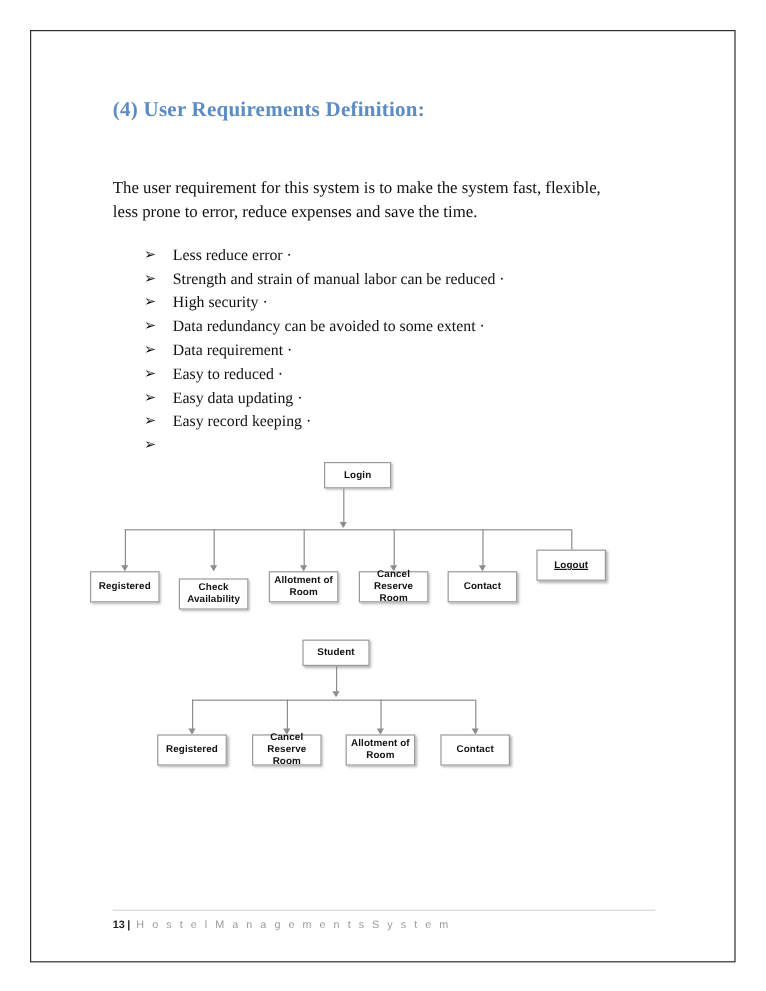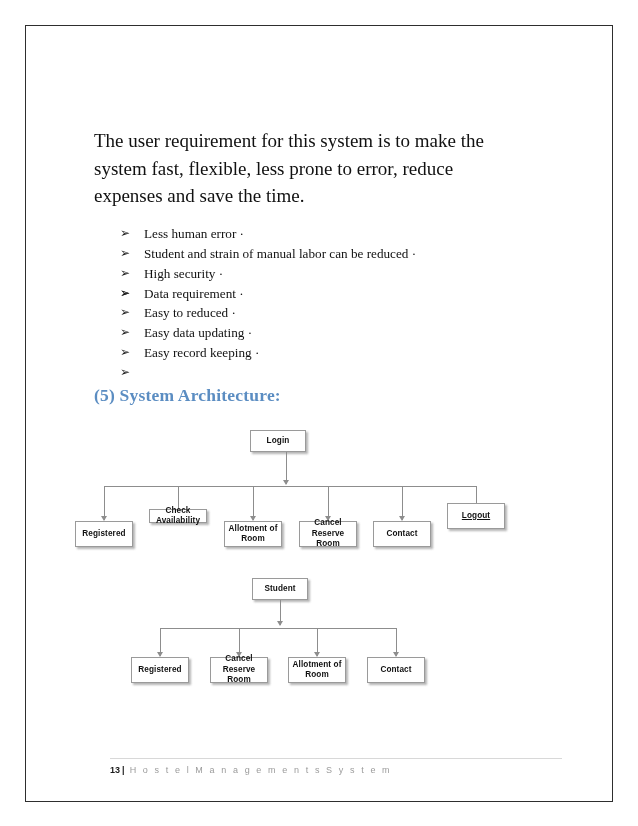--- a/index.html
+++ b/index.html
@@ -43,21 +43,21 @@
     letter-spacing: 0.2px;
     margin: 0;
     white-space: nowrap;
   }
   #heading-user-req { margin-top: 0px; }
   #heading-sys-arch { margin-top: 22px; }
 
   
   #intro-paragraph {
     font-family: "Liberation Serif", serif;
-    font-size: 19px;
+    font-size: 14px;
     color: #111111;
     line-height: 1.46;
     margin: 46px 0 0 0;
     width: 430px;
     text-align: left;
   }
 
   
   #requirements-list {
     list-style: none;
@@ -124,21 +124,21 @@
     width: 0;
     height: 0;
     border-left: 3px solid transparent;
     border-right: 3px solid transparent;
     border-top: 5px solid #8d8d8d;
   }
 
   
   #footer {
     position: absolute;
-    left: 84px;
+    left: 68px;
     bottom: 26px;
     width: 452px;
   }
   #footer-rule {
     height: 1px;
     background: #d8d8d8;
     width: 100%;
     margin-bottom: 6px;
   }
   #footer-text {
@@ -159,38 +159,40 @@
     margin: 0 3px 0 2px;
   }
 </style>
 </head>
 <body>
 
 <div id="page-frame">
 
   <div id="page-body">
 
+    <h2 id="heading-user-req" class="section-heading">(4) User Requirements Definition:</h2>
 
     <p id="intro-paragraph">The user requirement for this system is to make the system fast, flexible, less prone to error, reduce expenses and save the time.</p>
 
     <ul id="requirements-list">
       <li>
         <span class="bullet-arrow-icon">➢</span>
-        <span>Less human error ·</span>
-      </li>
-      <li>
-        <span class="bullet-arrow-icon">➢</span>
-        <span>Student and strain of manual labor can be reduced ·</span>
+        <span>Less reduce error ·</span>
+      </li>
+      <li>
+        <span class="bullet-arrow-icon">➢</span>
+        <span>Strength and strain of manual labor can be reduced ·</span>
       </li>
       <li>
         <span class="bullet-arrow-icon">➢</span>
         <span>High security ·</span>
       </li>
       <li>
         <span class="bullet-arrow-icon">➢</span>
+        <span>Data redundancy can be avoided to some extent ·</span>
       </li>
       <li>
         <span class="bullet-arrow-icon">➢</span>
         <span>Data requirement ·</span>
       </li>
       <li>
         <span class="bullet-arrow-icon">➢</span>
         <span>Easy to reduced ·</span>
       </li>
       <li>
@@ -199,25 +201,24 @@
       </li>
       <li>
         <span class="bullet-arrow-icon">➢</span>
         <span>Easy record keeping ·</span>
       </li>
       <li>
         <span class="bullet-arrow-icon">➢</span>
       </li>
     </ul>
 
-    <h2 id="heading-sys-arch" class="section-heading">(5) System Architecture:</h2>
 
     <div id="diagram-login" class="diagram">
 
-      <div class="node node-root" style="left:198px; top:8px;text-align:right;">Login</div>
+      <div class="node node-root" style="left:218px; top:8px;text-align:right;">Login</div>
 
       <div class="conn conn-v" style="left:234px; top:30px; height:32px;"></div>
       <div class="arrowhead" style="left:231px; top:58px;"></div>
 
       <div class="conn conn-h" style="left:52px; top:64px; width:372px;"></div>
 
       <div class="conn conn-v" style="left:52px;  top:64px; height:34px;"></div>
       <div class="arrowhead" style="left:49px;  top:94px;"></div>
 
       <div class="conn conn-v" style="left:126px; top:64px; height:34px;"></div>
@@ -229,21 +230,21 @@
       <div class="conn conn-v" style="left:276px; top:64px; height:34px;"></div>
       <div class="arrowhead" style="left:273px; top:94px;"></div>
 
       <div class="conn conn-v" style="left:350px; top:64px; height:34px;"></div>
       <div class="arrowhead" style="left:347px; top:94px;"></div>
 
       <div class="conn conn-v" style="left:424px; top:64px; height:34px;"></div>
       <div class="arrowhead" style="left:421px; top:94px;"></div>
 
       <div class="node" style="left:23px;  top:99px; width:58px; height:26px;">Registered</div>
-      <div class="node" style="left:97px;  top:87px; width:58px; height:14px;">Check Availability</div>
+      <div class="node" style="left:97px;  top:105px; width:58px; height:26px;">Check Availability</div>
       <div class="node" style="left:172px; top:99px; width:58px; height:26px;">Allotment of Room</div>
       <div class="node" style="left:247px; top:99px; width:58px; height:26px;">Cancel Reserve Room</div>
       <div class="node" style="left:321px; top:99px; width:58px; height:26px;">Contact</div>
       <div class="node" style="left:395px; top:81px; width:58px; height:26px;text-decoration:underline;">Logout</div>
     </div>
 
     <div id="diagram-student" class="diagram">
 
       <div class="node node-root" style="left:200px; top:4px;text-align:right;">Student</div>
 

